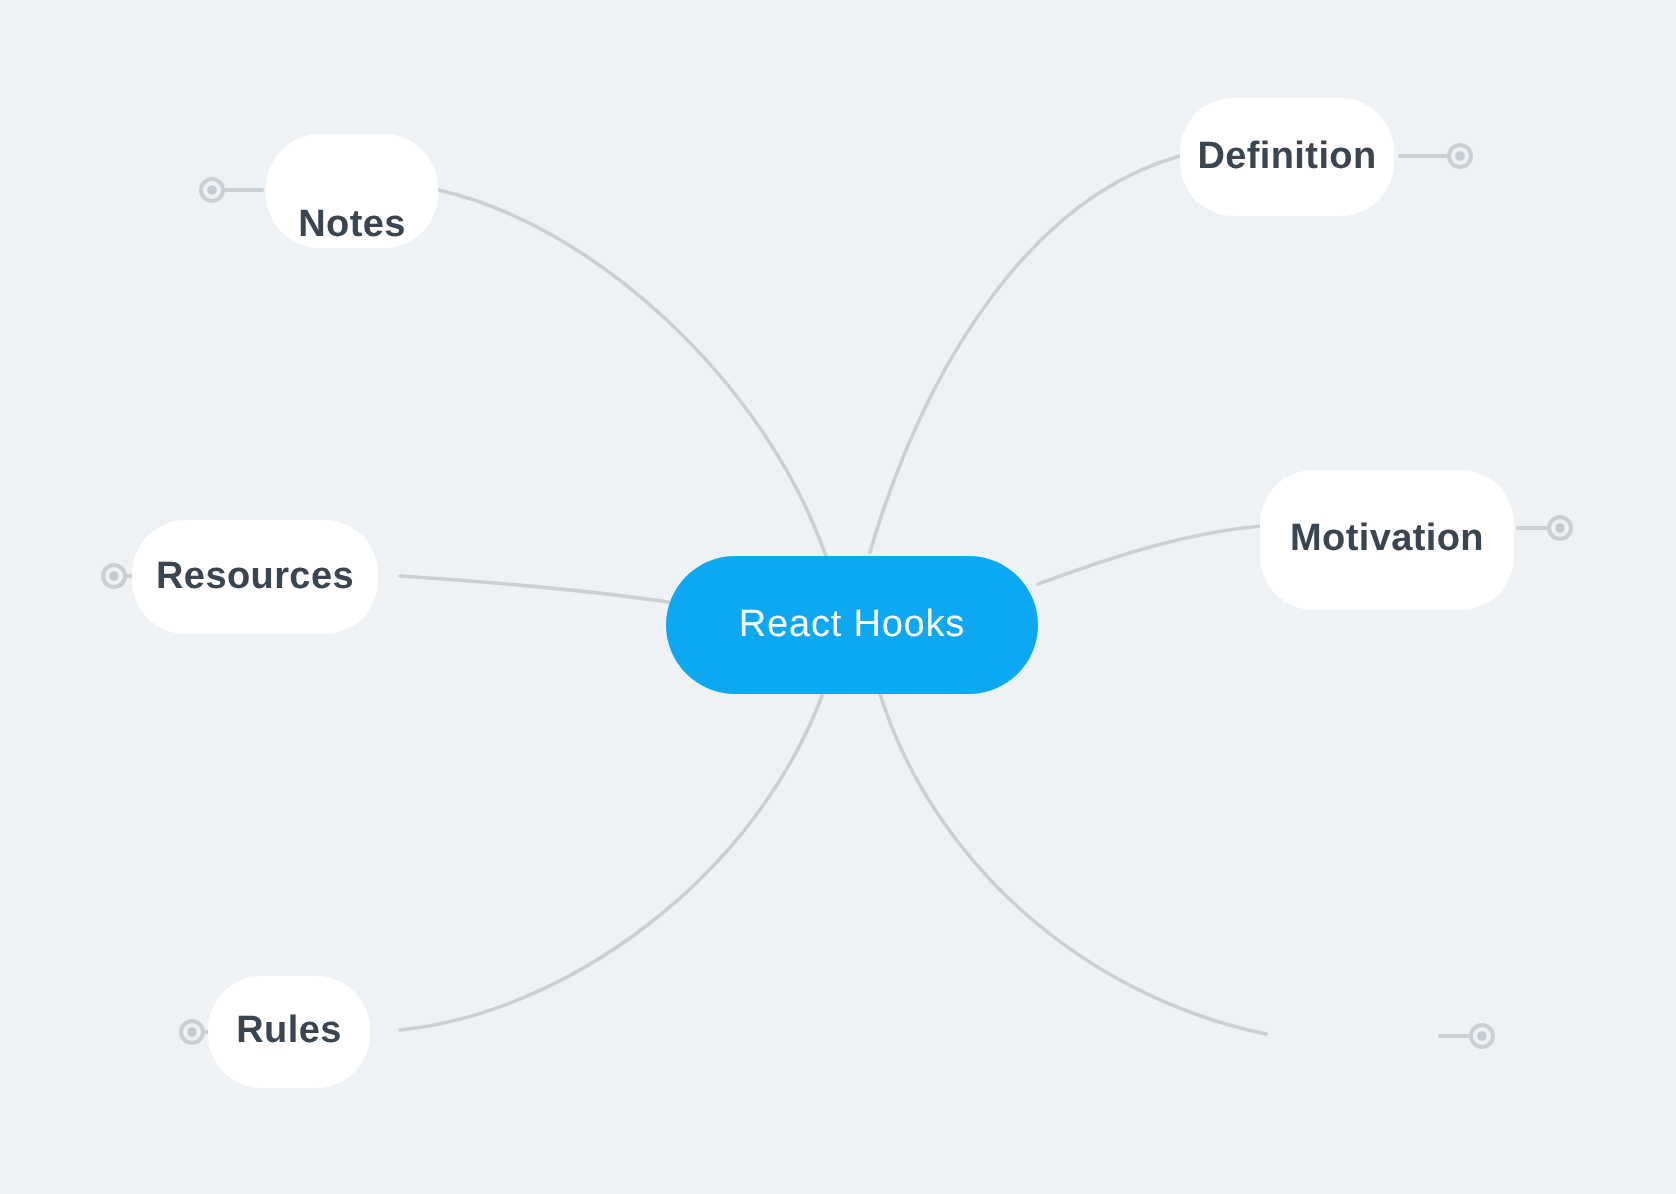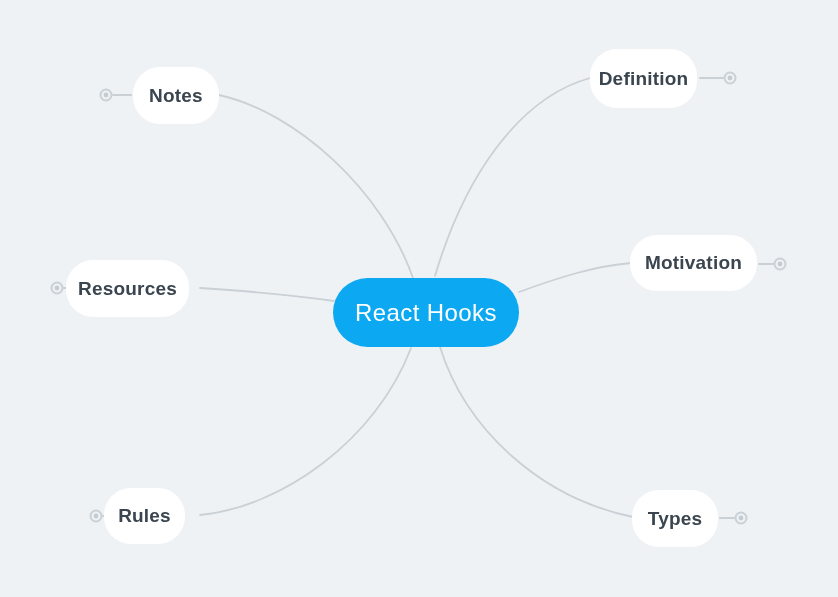--- a/index.html
+++ b/index.html
@@ -47,36 +47,36 @@
     box-sizing: border-box;
     cursor: pointer;
     user-select: none;
   }
   .node.root {
     left: 333px; top: 278px;
     width: 186px; height: 69px;
     background: #0CA8F2;
     border-radius: 34.5px;
     color: #FFFFFF;
-    font-size: 24px;
+    font-size: 19px;
     font-weight: 400;
     letter-spacing: 0.4px;
   }
   .node.child {
     background: #FFFFFF;
     border-radius: 27px;
     color: #3A454F;
     font-size: 19px;
     font-weight: 700;
     letter-spacing: 0.2px;
   }
-  .node.notes      { left: 133px; top: 67px;  width: 86px;  height: 57px; }
+  .node.notes      { left: 133px; top: 67px;  width: 86px;  height: 57px; align-items: flex-end; }
   .node.definition { left: 590px; top: 49px;  width: 107px; height: 59px; }
   .node.resources  { left: 66px;  top: 260px; width: 123px; height: 57px; }
-  .node.motivation { left: 630px; top: 235px; width: 127px; height: 56px; }
+  .node.motivation { left: 630px; top: 235px; width: 127px; height: 70px; }
   .node.rules      { left: 104px; top: 488px; width: 81px;  height: 56px; }
   .node.types      { left: 632px; top: 490px; width: 86px;  height: 57px; }
 </style>
 </head>
 <body>
 
 <div class="canvas">
 
   <svg class="edge-layer" viewBox="0 0 838 597">
 
@@ -131,17 +131,14 @@
   </div>
   <div class="node child rules">
     <span>Rules</span>
   </div>
   <div class="node child definition">
     <span>Definition</span>
   </div>
   <div class="node child motivation">
     <span>Motivation</span>
   </div>
-  <div class="node child types">
-    <span>Types</span>
-  </div>
 
 </div>
 
 </body></html>

